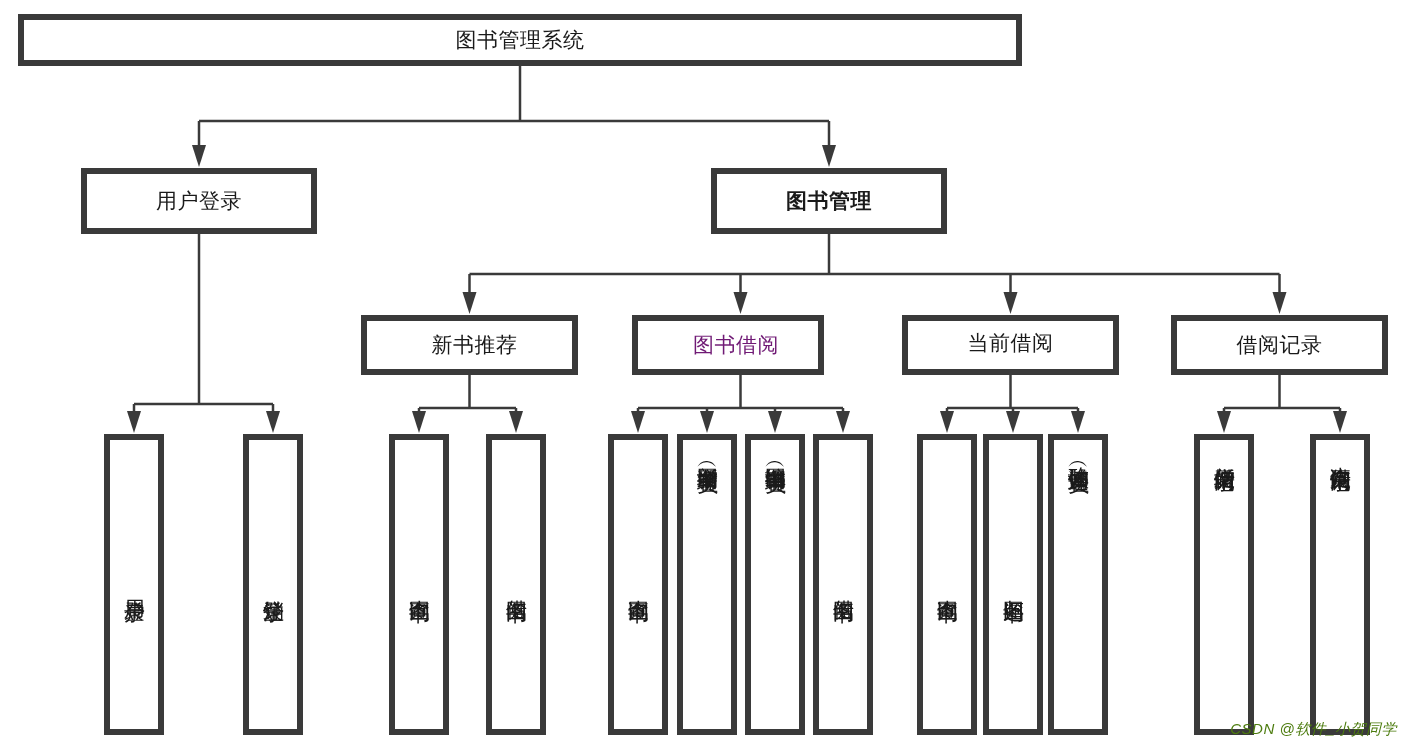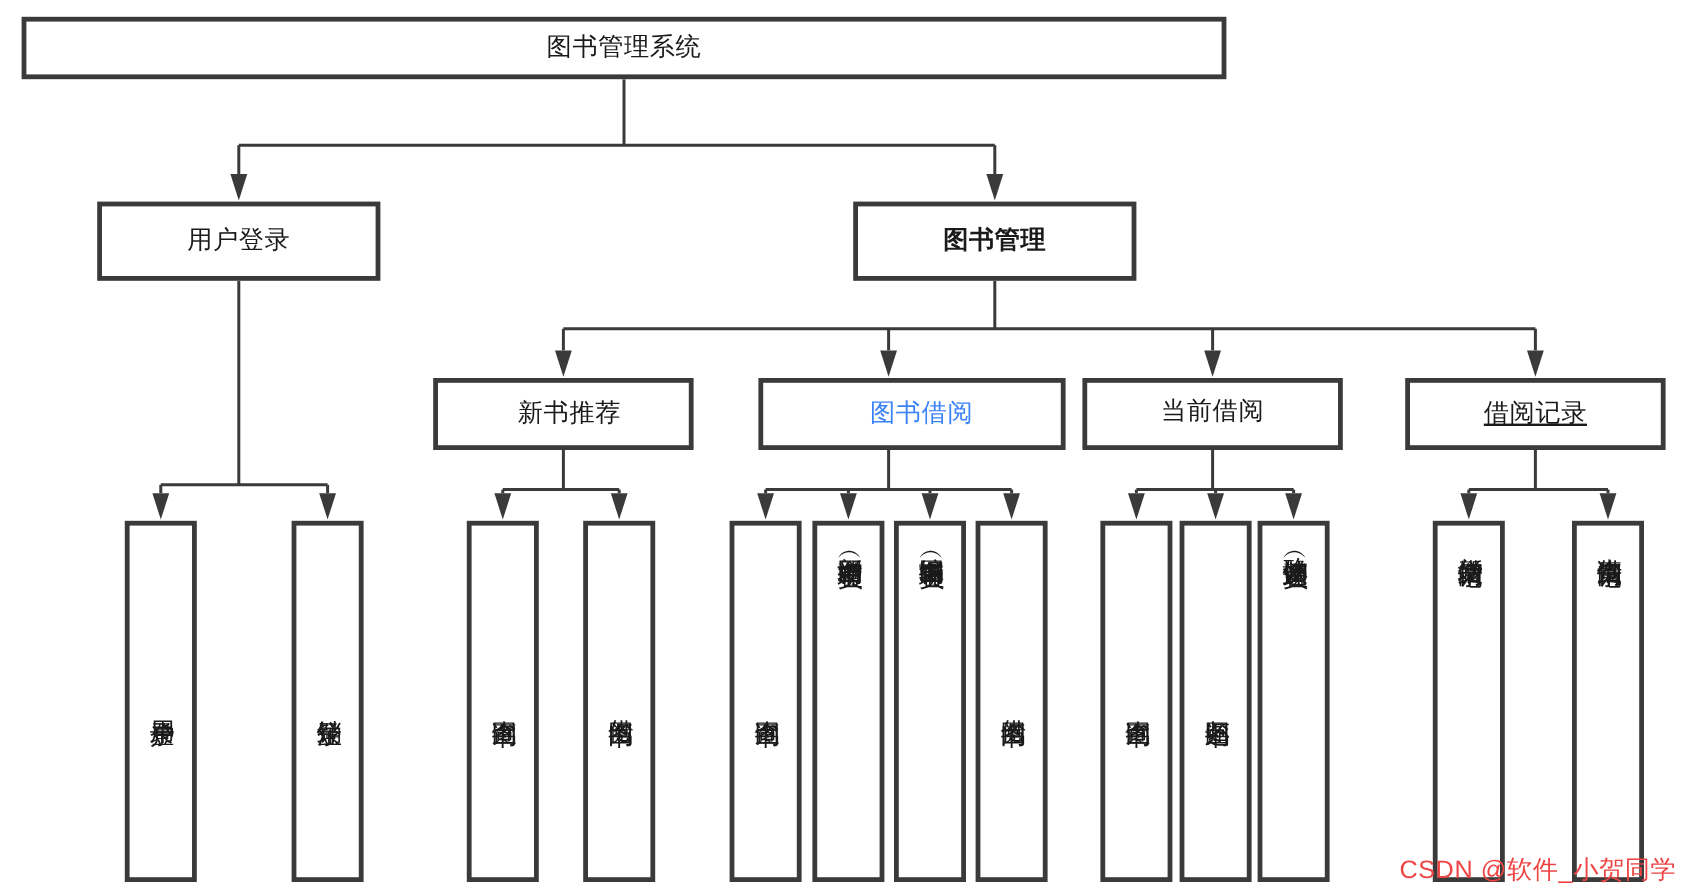--- a/index.html
+++ b/index.html
@@ -21,21 +21,21 @@
     position: absolute;
     left: 0;
     top: 0;
     width: 1405px;
     height: 747px;
   }
   .node {
     position: absolute;
     box-sizing: border-box;
     background: #ffffff;
-    border: 4px solid #84cc16;
+    border: 6px solid #84cc16;
     display: flex;
     align-items: center;
     justify-content: center;
     color: #1a1a1a;
   }
   .node-h .label {
     font-size: 21px;
     line-height: 1.2;
     letter-spacing: 0.5px;
     white-space: nowrap;
@@ -53,25 +53,26 @@
     padding-top: 10px;
   }
   .node-v.center {
     align-items: center;
     padding-top: 0;
   }
   #watermark {
     position: absolute;
     right: 8px;
     bottom: 8px;
-    font-size: 21px;
-    color: #ef4444;
+    font-size: 15px;
+    color: #4d7c0f;
     letter-spacing: 0.5px;
     white-space: nowrap;
     pointer-events: none;
+    font-style: italic;
   }
 </style>
 </head>
 <body>
 
 <div id="canvas">
   <svg id="wires" viewBox="0 0 1405 747" width="1405" height="747" xmlns="http://www.w3.org/2000/svg">
       <line x1="520" y1="66" x2="520" y2="121" stroke="#3a3a3a" stroke-width="2.5"></line>
       <line x1="199" y1="121" x2="829" y2="121" stroke="#3a3a3a" stroke-width="2.5"></line>
       <line x1="199" y1="121" x2="199" y2="145" stroke="#3a3a3a" stroke-width="2.5"></line>
@@ -131,27 +132,27 @@
       </div>
       <div class="node node-h" style="left: 81px; top: 168px; width: 236px; height: 66px; border-color: rgb(58, 58, 58); background: rgb(255, 255, 255); color: rgb(26, 26, 26);">
         <span class="label">用户登录</span>
       </div>
       <div class="node node-h" style="left: 711px; top: 168px; width: 236px; height: 66px; border-color: rgb(58, 58, 58); background: rgb(255, 255, 255); color: rgb(26, 26, 26); font-weight: bold;">
         <span class="label">图书管理</span>
       </div>
       <div class="node node-h" style="left: 361px; top: 315px; width: 217px; height: 60px; border-color: rgb(58, 58, 58); background: rgb(255, 255, 255); color: rgb(26, 26, 26); padding-left: 10px;">
         <span class="label">新书推荐</span>
       </div>
-      <div class="node node-h" style="left: 632px; top: 315px; width: 256px; height: 60px; border-color: rgb(58, 58, 58); background: rgb(255, 255, 255); color: #3b82f6; padding-left: 16px;">
+      <div class="node node-h" style="left: 632px; top: 315px; width: 192px; height: 60px; border-color: rgb(58, 58, 58); background: rgb(255, 255, 255); color: #701a75; padding-left: 16px;">
         <span class="label">图书借阅</span>
       </div>
       <div class="node node-h" style="left: 902px; top: 315px; width: 217px; height: 60px; border-color: rgb(58, 58, 58); background: rgb(255, 255, 255); color: rgb(26, 26, 26); font-family: Liberation Mono, monospace;">
         <span class="label">当前借阅</span>
       </div>
-      <div class="node node-h" style="left: 1171px; top: 315px; width: 217px; height: 60px; border-color: rgb(58, 58, 58); background: rgb(255, 255, 255); color: rgb(26, 26, 26); text-decoration: underline;">
+      <div class="node node-h" style="left: 1171px; top: 315px; width: 217px; height: 60px; border-color: rgb(58, 58, 58); background: rgb(255, 255, 255); color: rgb(26, 26, 26);">
         <span class="label">借阅记录</span>
       </div>
       <div class="node node-v center" style="left: 104px; top: 434px; width: 60px; height: 301px; border-color: rgb(58, 58, 58); background: rgb(255, 255, 255); color: rgb(26, 26, 26);">
         <span class="label">用户登录</span>
       </div>
       <div class="node node-v center" style="left: 243px; top: 434px; width: 60px; height: 301px; border-color: rgb(58, 58, 58); background: rgb(255, 255, 255); color: rgb(26, 26, 26);">
         <span class="label">注销登录</span>
       </div>
       <div class="node node-v center" style="left: 389px; top: 434px; width: 60px; height: 301px; border-color: rgb(58, 58, 58); background: rgb(255, 255, 255); color: rgb(26, 26, 26);">
         <span class="label">查询图书</span>

